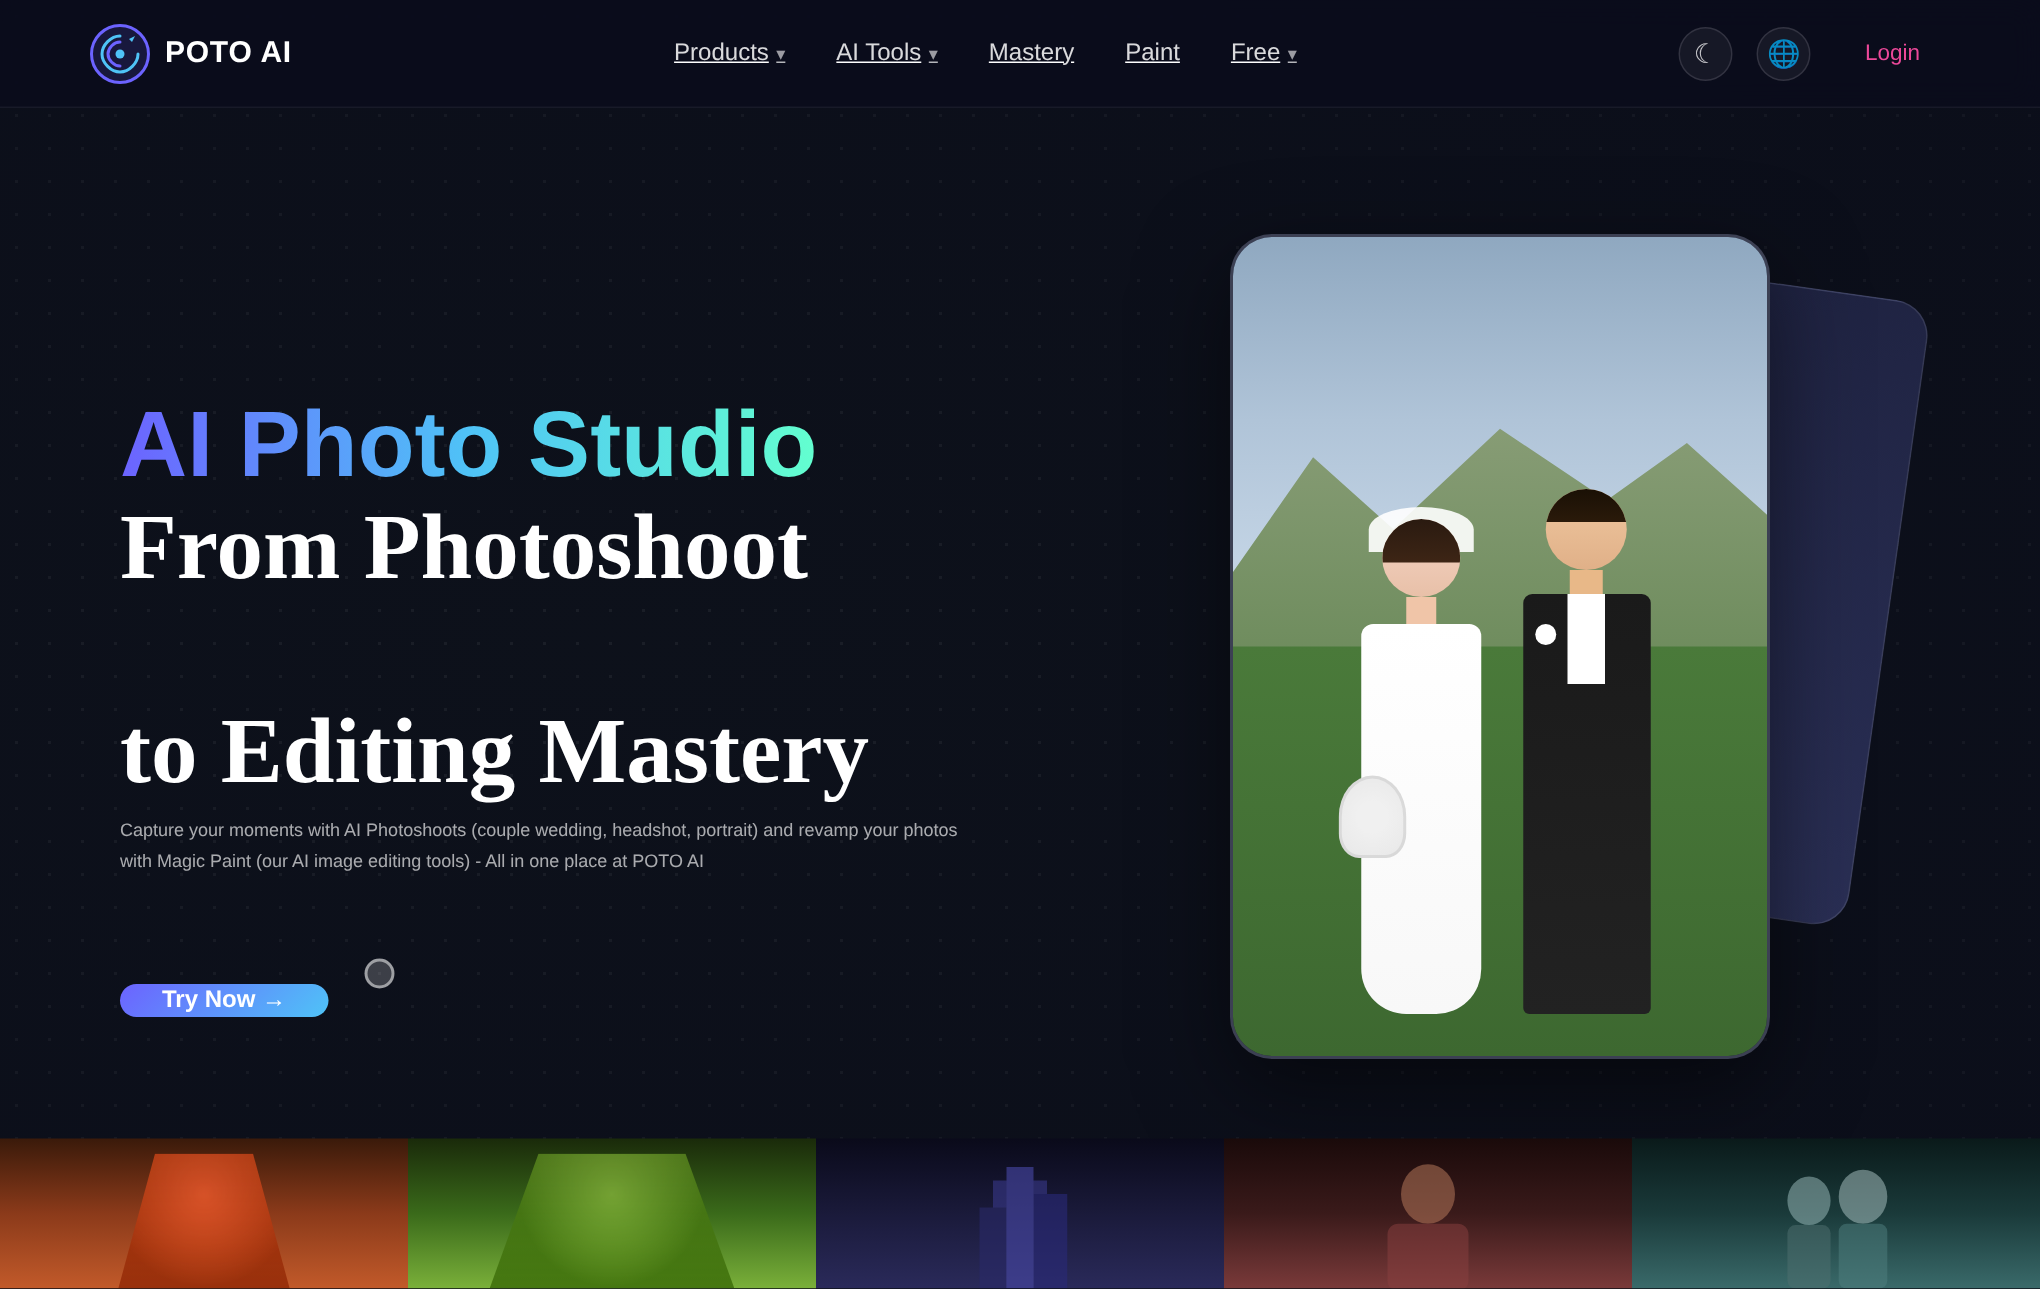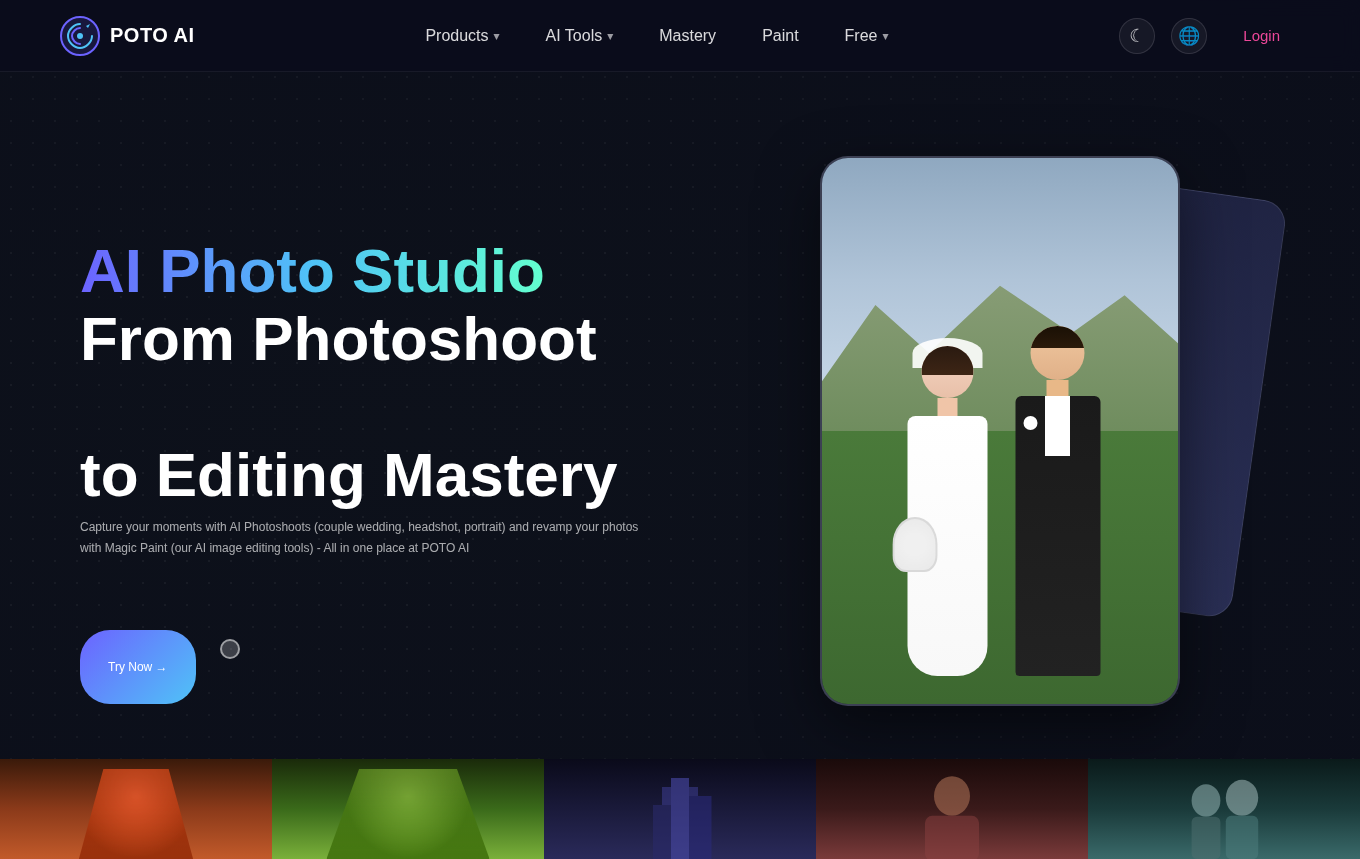--- a/index.html
+++ b/index.html
@@ -61,21 +61,22 @@
     .logo-text {
       font-size: 20px;
       font-weight: 700;
       color: #ffffff;
       letter-spacing: 0.5px;
     }
 
     .nav-center {
       display: flex;
       align-items: center;
-      gap: 18px;
+      gap: 6px;
+      text-decoration: underline;
     }
 
     .nav-item {
       display: flex;
       align-items: center;
       gap: 5px;
       padding: 8px 14px;
       border-radius: 8px;
       cursor: pointer;
       font-size: 16px;
@@ -144,40 +145,41 @@
     .title-line1 {
       background: linear-gradient(90deg, #6c63ff 0%, #4fc3f7 50%, #63ffcf 100%);
       -webkit-background-clip: text;
       -webkit-text-fill-color: transparent;
       background-clip: text;
     }
 
     .title-line2, .title-line3 {
       color: #ffffff;
       display: block;
+      font-family: Liberation Serif, serif;
     }
 
     .hero-subtitle {
       margin-top: 8px;
       font-size: 12px;
       line-height: 1.7;
       color: rgba(255,255,255,0.65);
       max-width: 560px;
     }
 
     .try-now-btn {
       display: inline-flex;
       align-items: center;
       gap: 8px;
       margin-top: 36px;
-      padding: 30px 28px;
+      padding: 2px 28px;
       background: linear-gradient(135deg, #6c63ff, #4fc3f7);
       color: #ffffff;
-      font-size: 12px;
-      font-weight: 400;
+      font-size: 16px;
+      font-weight: 700;
       border: none;
       border-radius: 30px;
       cursor: pointer;
       text-decoration: none;
     }
 
     .loading-dot {
       width: 20px;
       height: 20px;
       border-radius: 50%;

